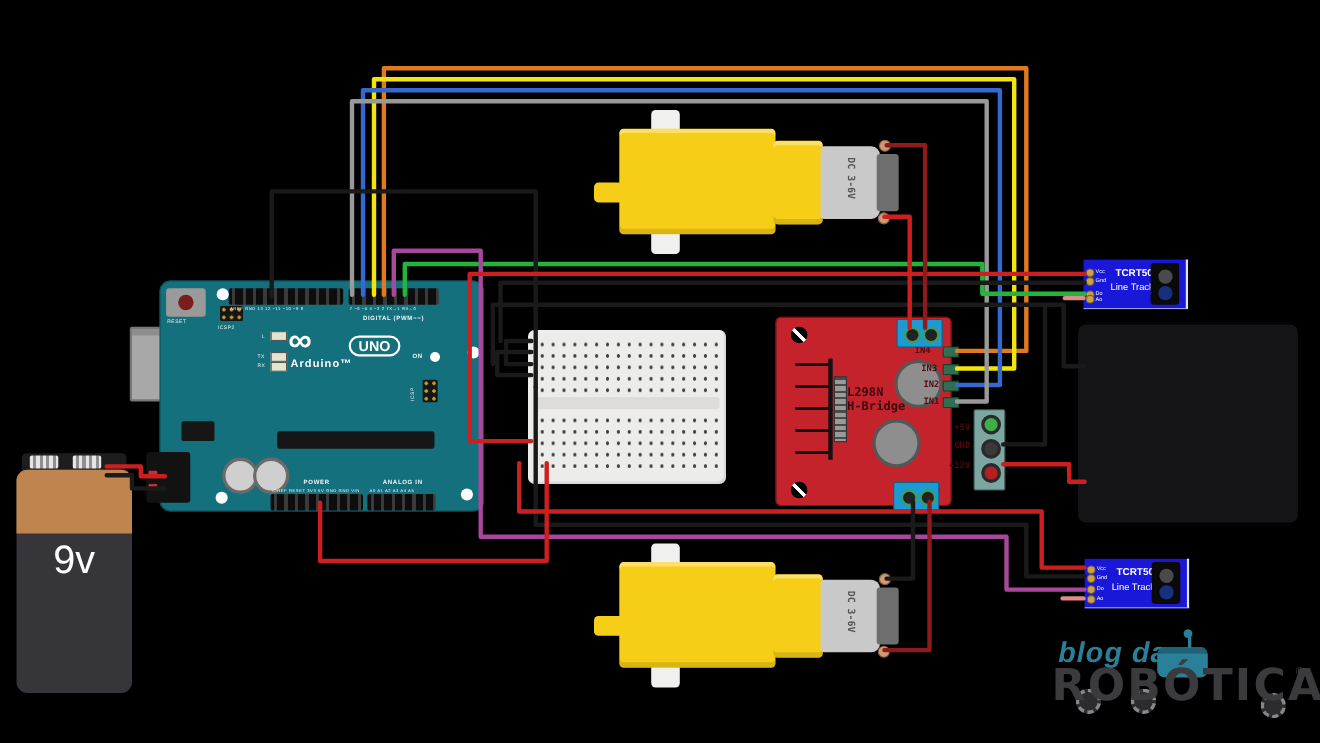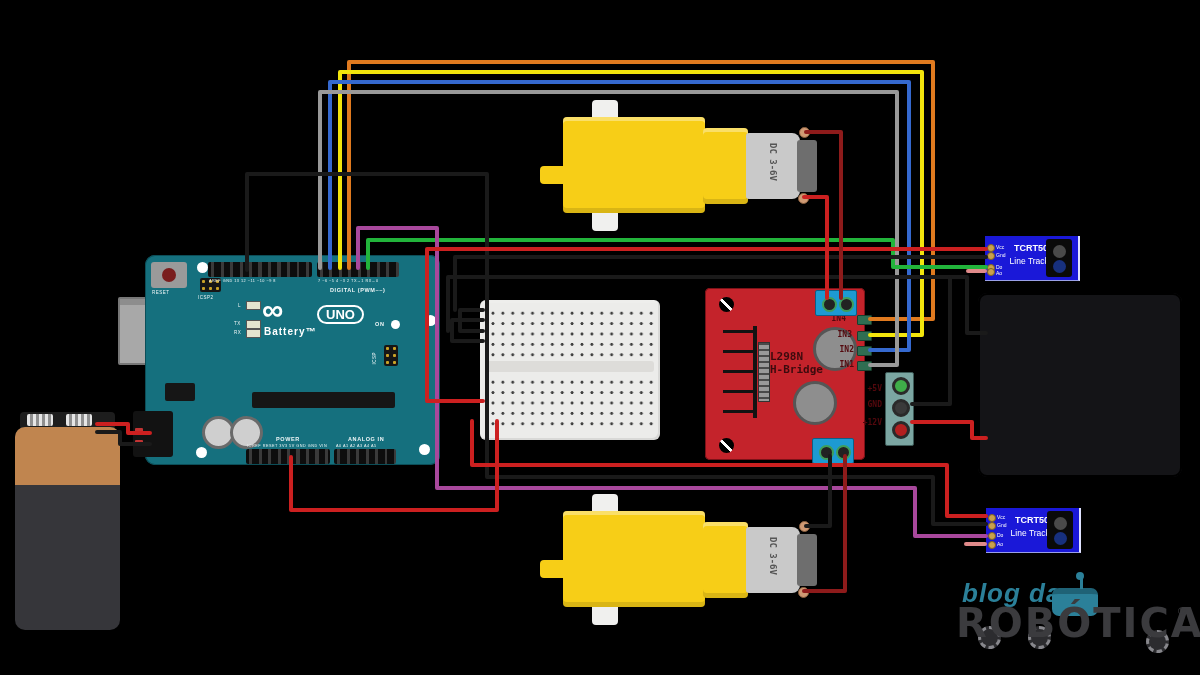--- a/index.html
+++ b/index.html
@@ -111,20 +111,21 @@
 </head>
 <body>
 
 <div class="stage">
 
   <div class="abs comp b9-cap"></div>
   <div class="abs comp b9-term" style="left:27px;"></div>
   <div class="abs comp b9-term" style="left:66px;"></div>
   <div class="abs comp b9"></div>
   <div class="abs comp b9-copper"></div>
+  <div class="abs comp b9-label">9v</div>
 
   <div class="abs comp ard-usb"></div>
   <div class="abs comp ard"></div>
   <div class="abs comp ard-jack"></div>
   <div class="abs comp jackpad" style="left:135px;top:428px;"></div>
   <div class="abs comp jackpad" style="left:135px;top:440px;"></div>
   <div class="abs comp ard-reset">
       <i></i>
     </div>
   <div class="abs comp microtext" style="left:152px;top:290px;">RESET</div>
@@ -140,21 +141,21 @@
   <div class="abs comp hole" style="left:196px;top:447px;"></div>
   <div class="abs comp hole" style="left:419px;top:444px;"></div>
   <div class="abs comp microtext" style="left:238px;top:303px;">L</div>
   <div class="abs comp led" style="left:246px;top:301px;"></div>
   <div class="abs comp microtext" style="left:234px;top:321px;">TX</div>
   <div class="abs comp led" style="left:246px;top:320px;"></div>
   <div class="abs comp microtext" style="left:234px;top:330px;">RX</div>
   <div class="abs comp led" style="left:246px;top:329px;"></div>
   <div class="abs comp" style="left:262px;top:293px;color:#fff;font-size:30px;font-weight:bold;">∞</div>
   <div class="abs comp" style="left:317px;top:305px;color:#fff;border:2px solid #fff;border-radius:12px;padding:0 7px;font-size:13px;font-weight:bold;">UNO</div>
-  <div class="abs comp" style="left:264px;top:326px;color:#fff;font-size:10px;font-weight:bold;letter-spacing:1px;">Battery™</div>
+  <div class="abs comp" style="left:264px;top:326px;color:#fff;font-size:10px;font-weight:bold;letter-spacing:1px;">Arduino™</div>
   <div class="abs comp smalltext" style="left:375px;top:321px;">ON</div>
   <div class="abs comp" style="left:391px;top:320px;width:9px;height:9px;border-radius:50%;background:#fff;"></div>
   <div class="abs comp icsp" style="left:384px;top:345px;width:14px;height:21px;"></div>
   <div class="abs comp microtext" style="left:372px;top:352px;writing-mode:vertical-rl;transform:rotate(180deg);">ICSP</div>
   <div class="abs comp chip" style="left:252px;top:392px;width:143px;height:16px;"></div>
   <div class="abs comp chip" style="left:165px;top:383px;width:30px;height:18px;"></div>
   <div class="abs comp cap" style="left:202px;top:416px;"></div>
   <div class="abs comp cap" style="left:230px;top:416px;"></div>
   <div class="abs comp pinstrip" style="left:246px;top:449px;width:84px;"></div>
   <div class="abs comp pinstrip" style="left:334px;top:449px;width:62px;"></div>

